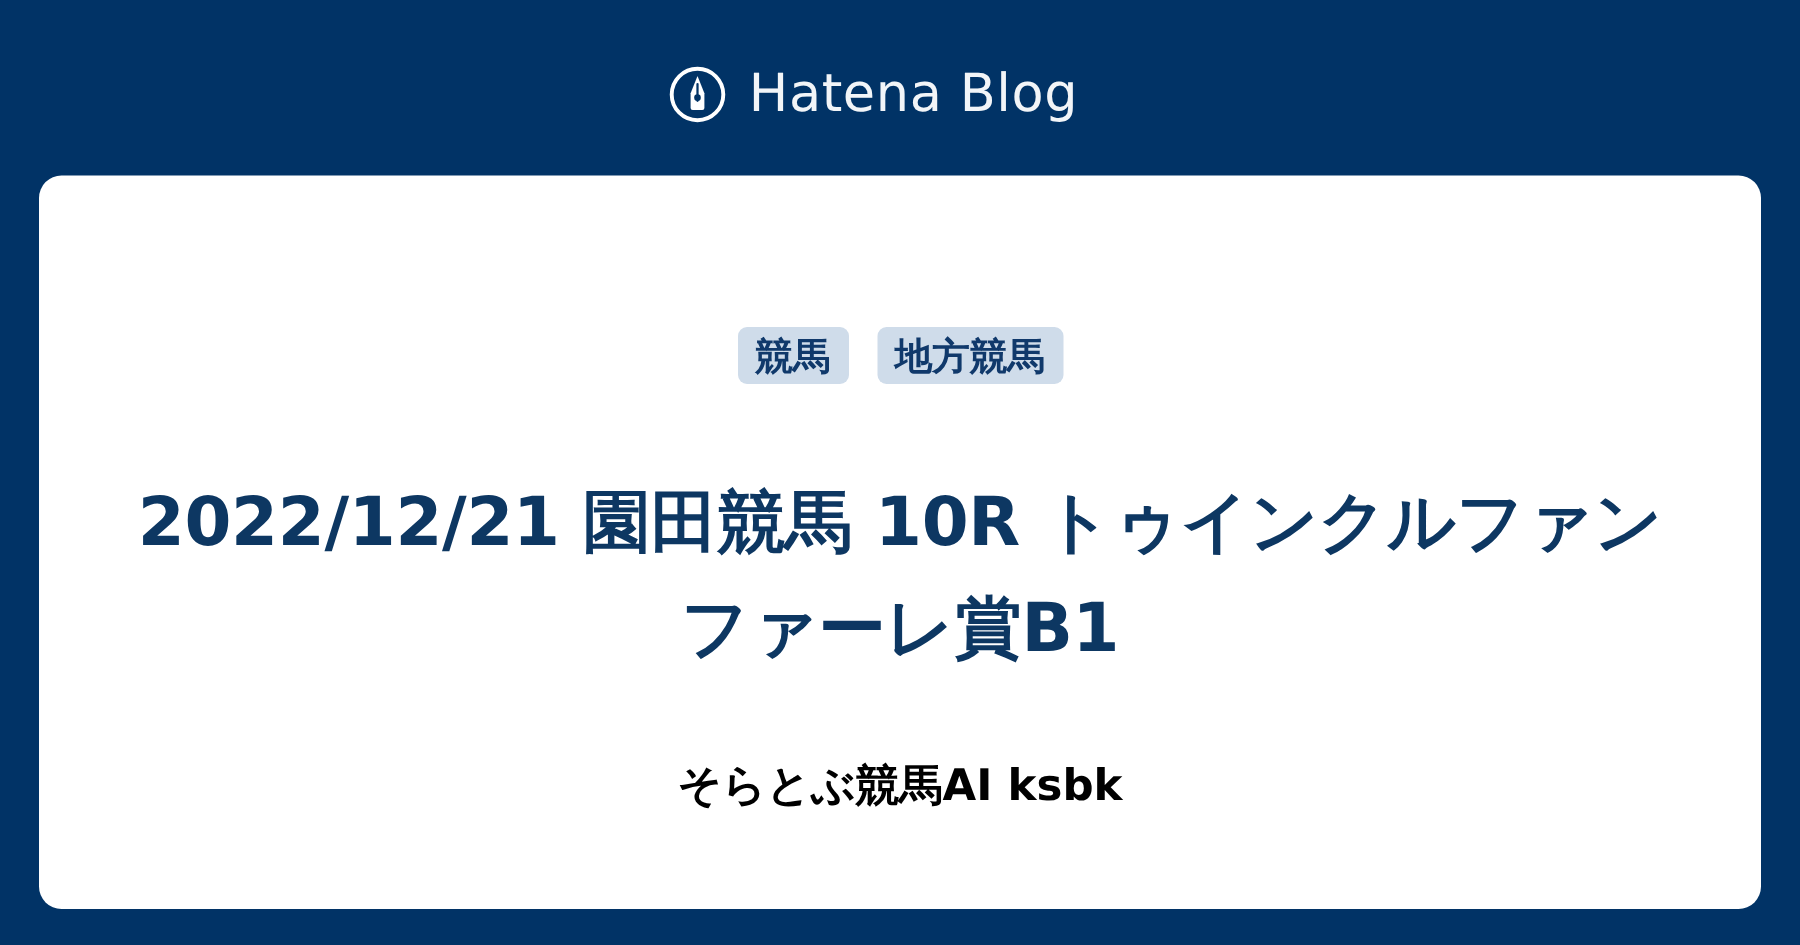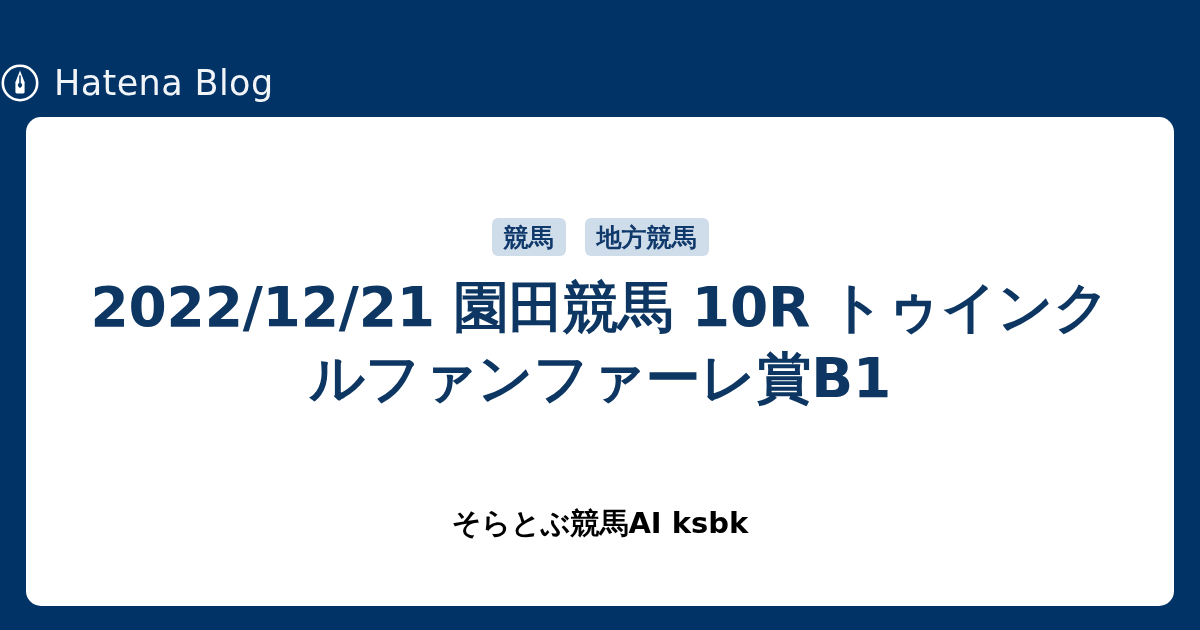--- a/index.html
+++ b/index.html
@@ -25,22 +25,22 @@
 
   
   .brand {
     position: absolute;
     top: 38px;
     left: 0;
     width: 1164px;
     height: 50px;
     display: flex;
     align-items: center;
+    justify-content: center;
     gap: 14px;
-    margin-top: 20px;
   }
   .brand-logo {
     width: 40px;
     height: 40px;
     flex: 0 0 40px;
     display: block;
   }
   .brand-name {
     color: #f2f5f8;
     font-size: 35px;
@@ -58,20 +58,21 @@
     top: 117px;
     width: 1148px;
     height: 489px;
     background: #ffffff;
     border-radius: 15px;
     box-sizing: border-box;
     display: flex;
     flex-direction: column;
     align-items: center;
     justify-content: flex-start;
+    gap: 40px;
   }
 
   
   .tag-row {
     margin-top: 101px;
     display: flex;
     flex-direction: row;
     align-items: center;
     justify-content: center;
     gap: 19px;
@@ -92,21 +93,21 @@
     white-space: nowrap;
     font-family: "DejaVu Sans", "Liberation Sans", sans-serif;
   }
 
   
   .entry-title {
     margin: 16px 0 0 0;
     width: 1060px;
     text-align: center;
     color: #0d3762;
-    font-size: 55px;
+    font-size: 45px;
     line-height: 71px;
     font-weight: 700;
     letter-spacing: -0.2px;
     font-family: "DejaVu Sans", "Liberation Sans", sans-serif;
     word-break: break-word;
   }
 
   
   .blog-name {
     position: absolute;

